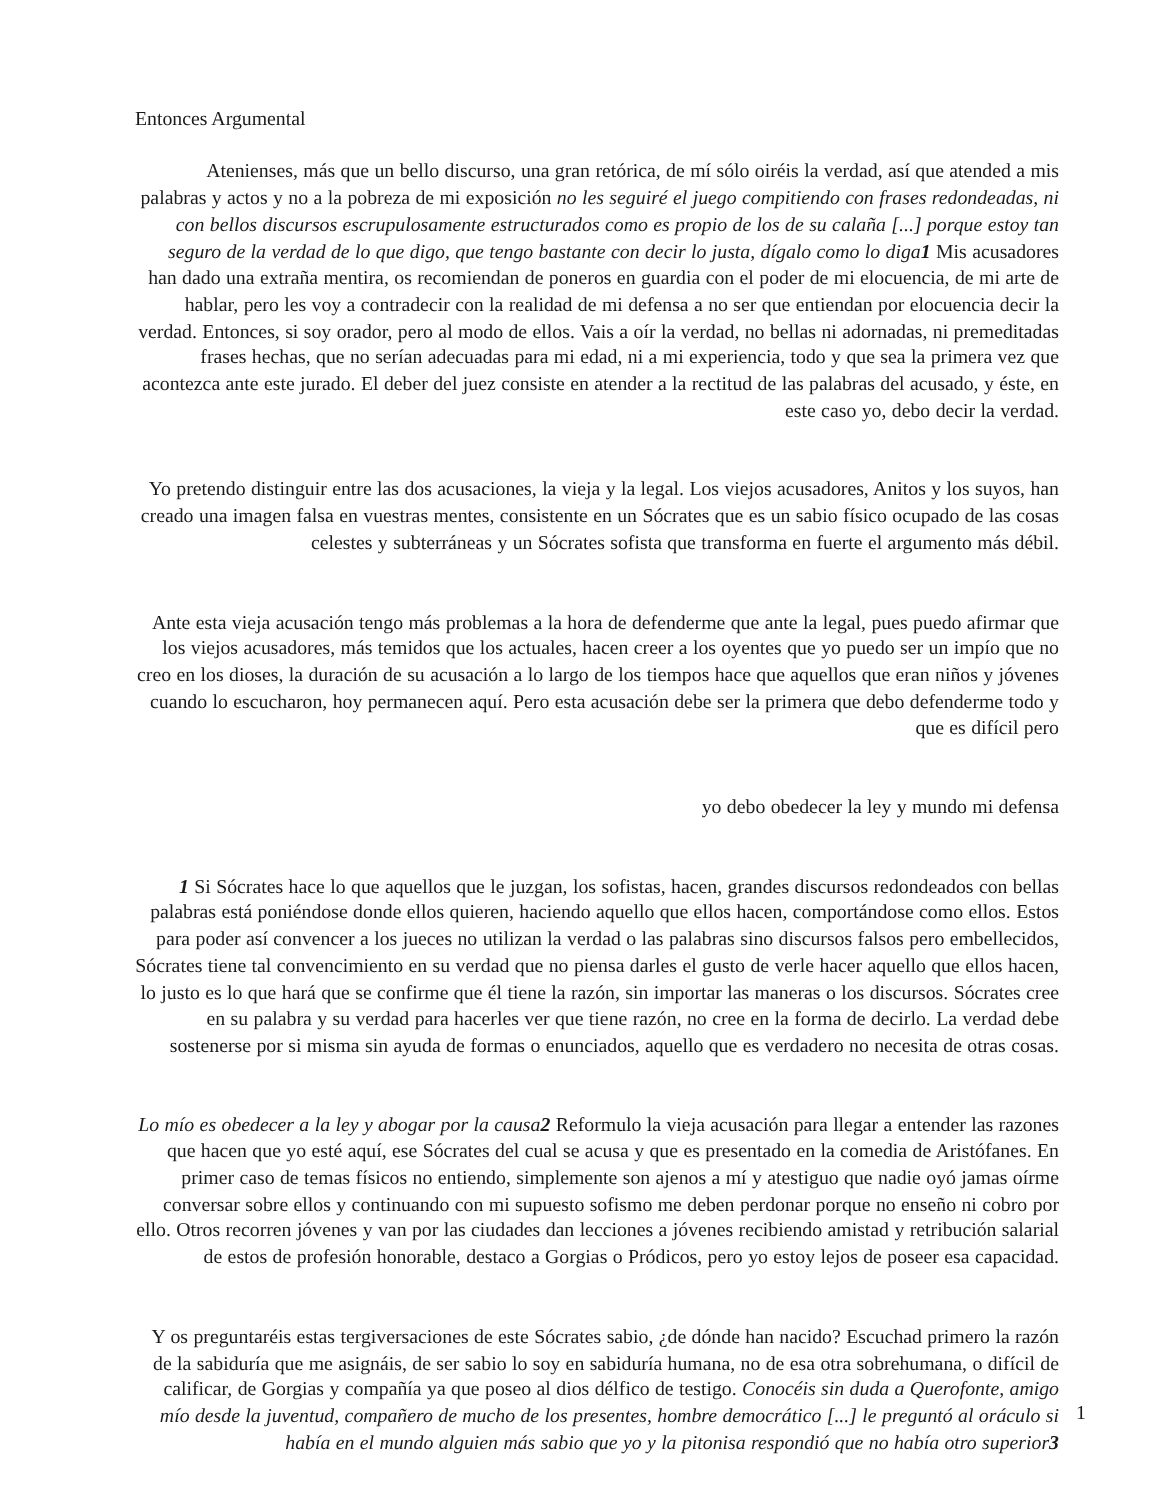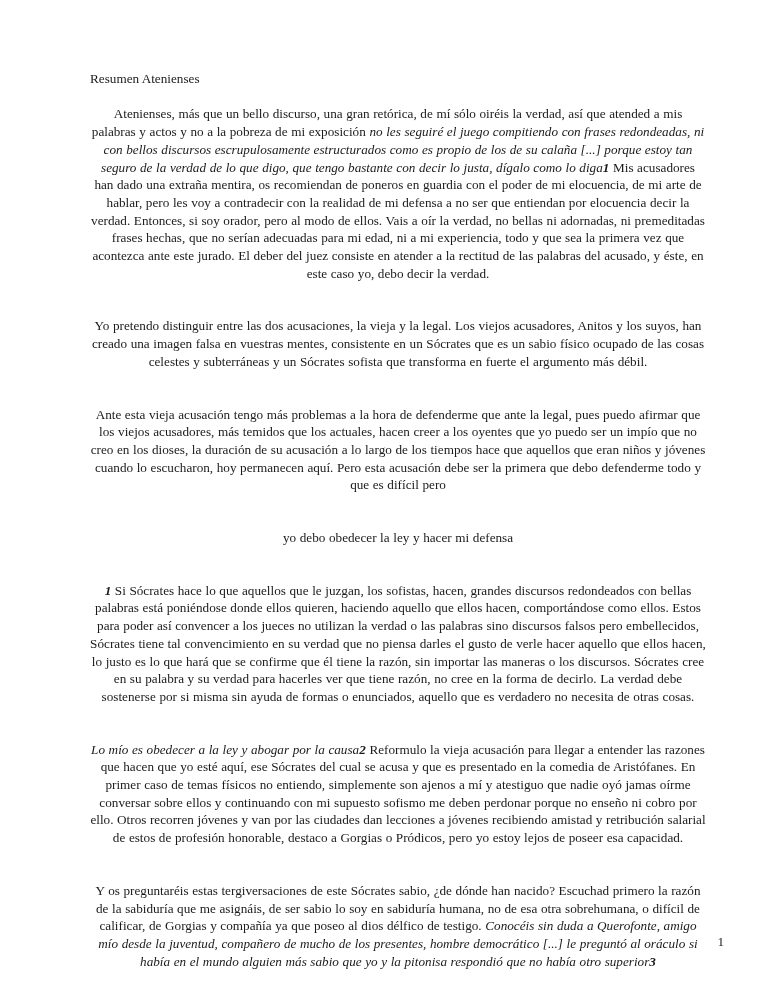--- a/index.html
+++ b/index.html
@@ -25,45 +25,45 @@
   .doc-title {
     font-size: 13.2px;
     line-height: 17.7px;
     margin: 0 0 17.7px 0;
     font-weight: normal;
   }
   .doc-body p.para {
     font-size: 13.2px;
     line-height: 17.7px;
     margin: 35px 0 0 0;
-    text-align: center;
+    text-align: right;
     word-spacing: 0.3px;
   }
   .doc-body p.para:first-child { margin-top: 0; }
   .run-n  { font-style: normal; font-weight: normal; }
   .run-i  { font-style: italic; font-weight: normal; }
   .run-bi { font-style: italic; font-weight: bold; }
   .page-number {
     position: absolute;
     top: 933px;
     right: 44px;
     font-size: 13.2px;
     line-height: 17.7px;
     color: #1a1a1a;
   }
 </style>
 </head>
 <body>
 
 <div class="page">
-  <p class="doc-title">Resumen Atenienses</p>
+  <p class="doc-title">Entonces Argumental</p>
   <div class="doc-body">
       <p class="para"><span class="run-n">Atenienses, más que un bello discurso, una gran retórica, de mí sólo oiréis la verdad, así que atended a mis palabras y actos y no a la pobreza de mi exposición </span><span class="run-i">no les seguiré el juego compitiendo con frases redondeadas, ni con bellos discursos escrupulosamente estructurados como es propio de los de su calaña [...] porque estoy tan seguro de la verdad de lo que digo, que tengo bastante con decir lo justa, dígalo como lo diga</span><span class="run-bi">1</span><span class="run-n"> Mis acusadores han dado una extraña mentira, os recomiendan de poneros en guardia con el poder de mi elocuencia, de mi arte de hablar, pero les voy a contradecir con la realidad de mi defensa a no ser que entiendan por elocuencia decir la verdad. Entonces, si soy orador, pero al modo de ellos. Vais a oír la verdad, no bellas ni adornadas, ni premeditadas frases hechas, que no serían adecuadas para mi edad, ni a mi experiencia, todo y que sea la primera vez que acontezca ante este jurado. El deber del juez consiste en atender a la rectitud de las palabras del acusado, y éste, en este caso yo, debo decir la verdad.</span></p>
       <p class="para"><span class="run-n">Yo pretendo distinguir entre las dos acusaciones, la vieja y la legal. Los viejos acusadores, Anitos y los suyos, han creado una imagen falsa en vuestras mentes, consistente en un Sócrates que es un sabio físico ocupado de las cosas celestes y subterráneas y un Sócrates sofista que transforma en fuerte el argumento más débil.</span></p>
       <p class="para"><span class="run-n">Ante esta vieja acusación tengo más problemas a la hora de defenderme que ante la legal, pues puedo afirmar que los viejos acusadores, más temidos que los actuales, hacen creer a los oyentes que yo puedo ser un impío que no creo en los dioses, la duración de su acusación a lo largo de los tiempos hace que aquellos que eran niños y jóvenes cuando lo escucharon, hoy permanecen aquí. Pero esta acusación debe ser la primera que debo defenderme todo y que es difícil pero</span></p>
-      <p class="para"><span class="run-n">yo debo obedecer la ley y hacer mi defensa</span></p>
+      <p class="para"><span class="run-n">yo debo obedecer la ley y mundo mi defensa</span></p>
       <p class="para"><span class="run-bi">1</span><span class="run-n"> Si Sócrates hace lo que aquellos que le juzgan, los sofistas, hacen, grandes discursos redondeados con bellas palabras está poniéndose donde ellos quieren, haciendo aquello que ellos hacen, comportándose como ellos. Estos para poder así convencer a los jueces no utilizan la verdad o las palabras sino discursos falsos pero embellecidos, Sócrates tiene tal convencimiento en su verdad que no piensa darles el gusto de verle hacer aquello que ellos hacen, lo justo es lo que hará que se confirme que él tiene la razón, sin importar las maneras o los discursos. Sócrates cree en su palabra y su verdad para hacerles ver que tiene razón, no cree en la forma de decirlo. La verdad debe sostenerse por si misma sin ayuda de formas o enunciados, aquello que es verdadero no necesita de otras cosas.</span></p>
       <p class="para"><span class="run-i">Lo mío es obedecer a la ley y abogar por la causa</span><span class="run-bi">2</span><span class="run-n"> Reformulo la vieja acusación para llegar a entender las razones que hacen que yo esté aquí, ese Sócrates del cual se acusa y que es presentado en la comedia de Aristófanes. En primer caso de temas físicos no entiendo, simplemente son ajenos a mí y atestiguo que nadie oyó jamas oírme conversar sobre ellos y continuando con mi supuesto sofismo me deben perdonar porque no enseño ni cobro por ello. Otros recorren jóvenes y van por las ciudades dan lecciones a jóvenes recibiendo amistad y retribución salarial de estos de profesión honorable, destaco a Gorgias o Pródicos, pero yo estoy lejos de poseer esa capacidad.</span></p>
       <p class="para"><span class="run-n">Y os preguntaréis estas tergiversaciones de este Sócrates sabio, ¿de dónde han nacido? Escuchad primero la razón de la sabiduría que me asignáis, de ser sabio lo soy en sabiduría humana, no de esa otra sobrehumana, o difícil de calificar, de Gorgias y compañía ya que poseo al dios délfico de testigo. </span><span class="run-i">Conocéis sin duda a Querofonte, amigo mío desde la juventud, compañero de mucho de los presentes, hombre democrático [...] le preguntó al oráculo si había en el mundo alguien más sabio que yo y la pitonisa respondió que no había otro superior</span><span class="run-bi">3</span></p>
     </div>
 </div>
 
 <div class="page-number">1</div>
 
 </body></html>

